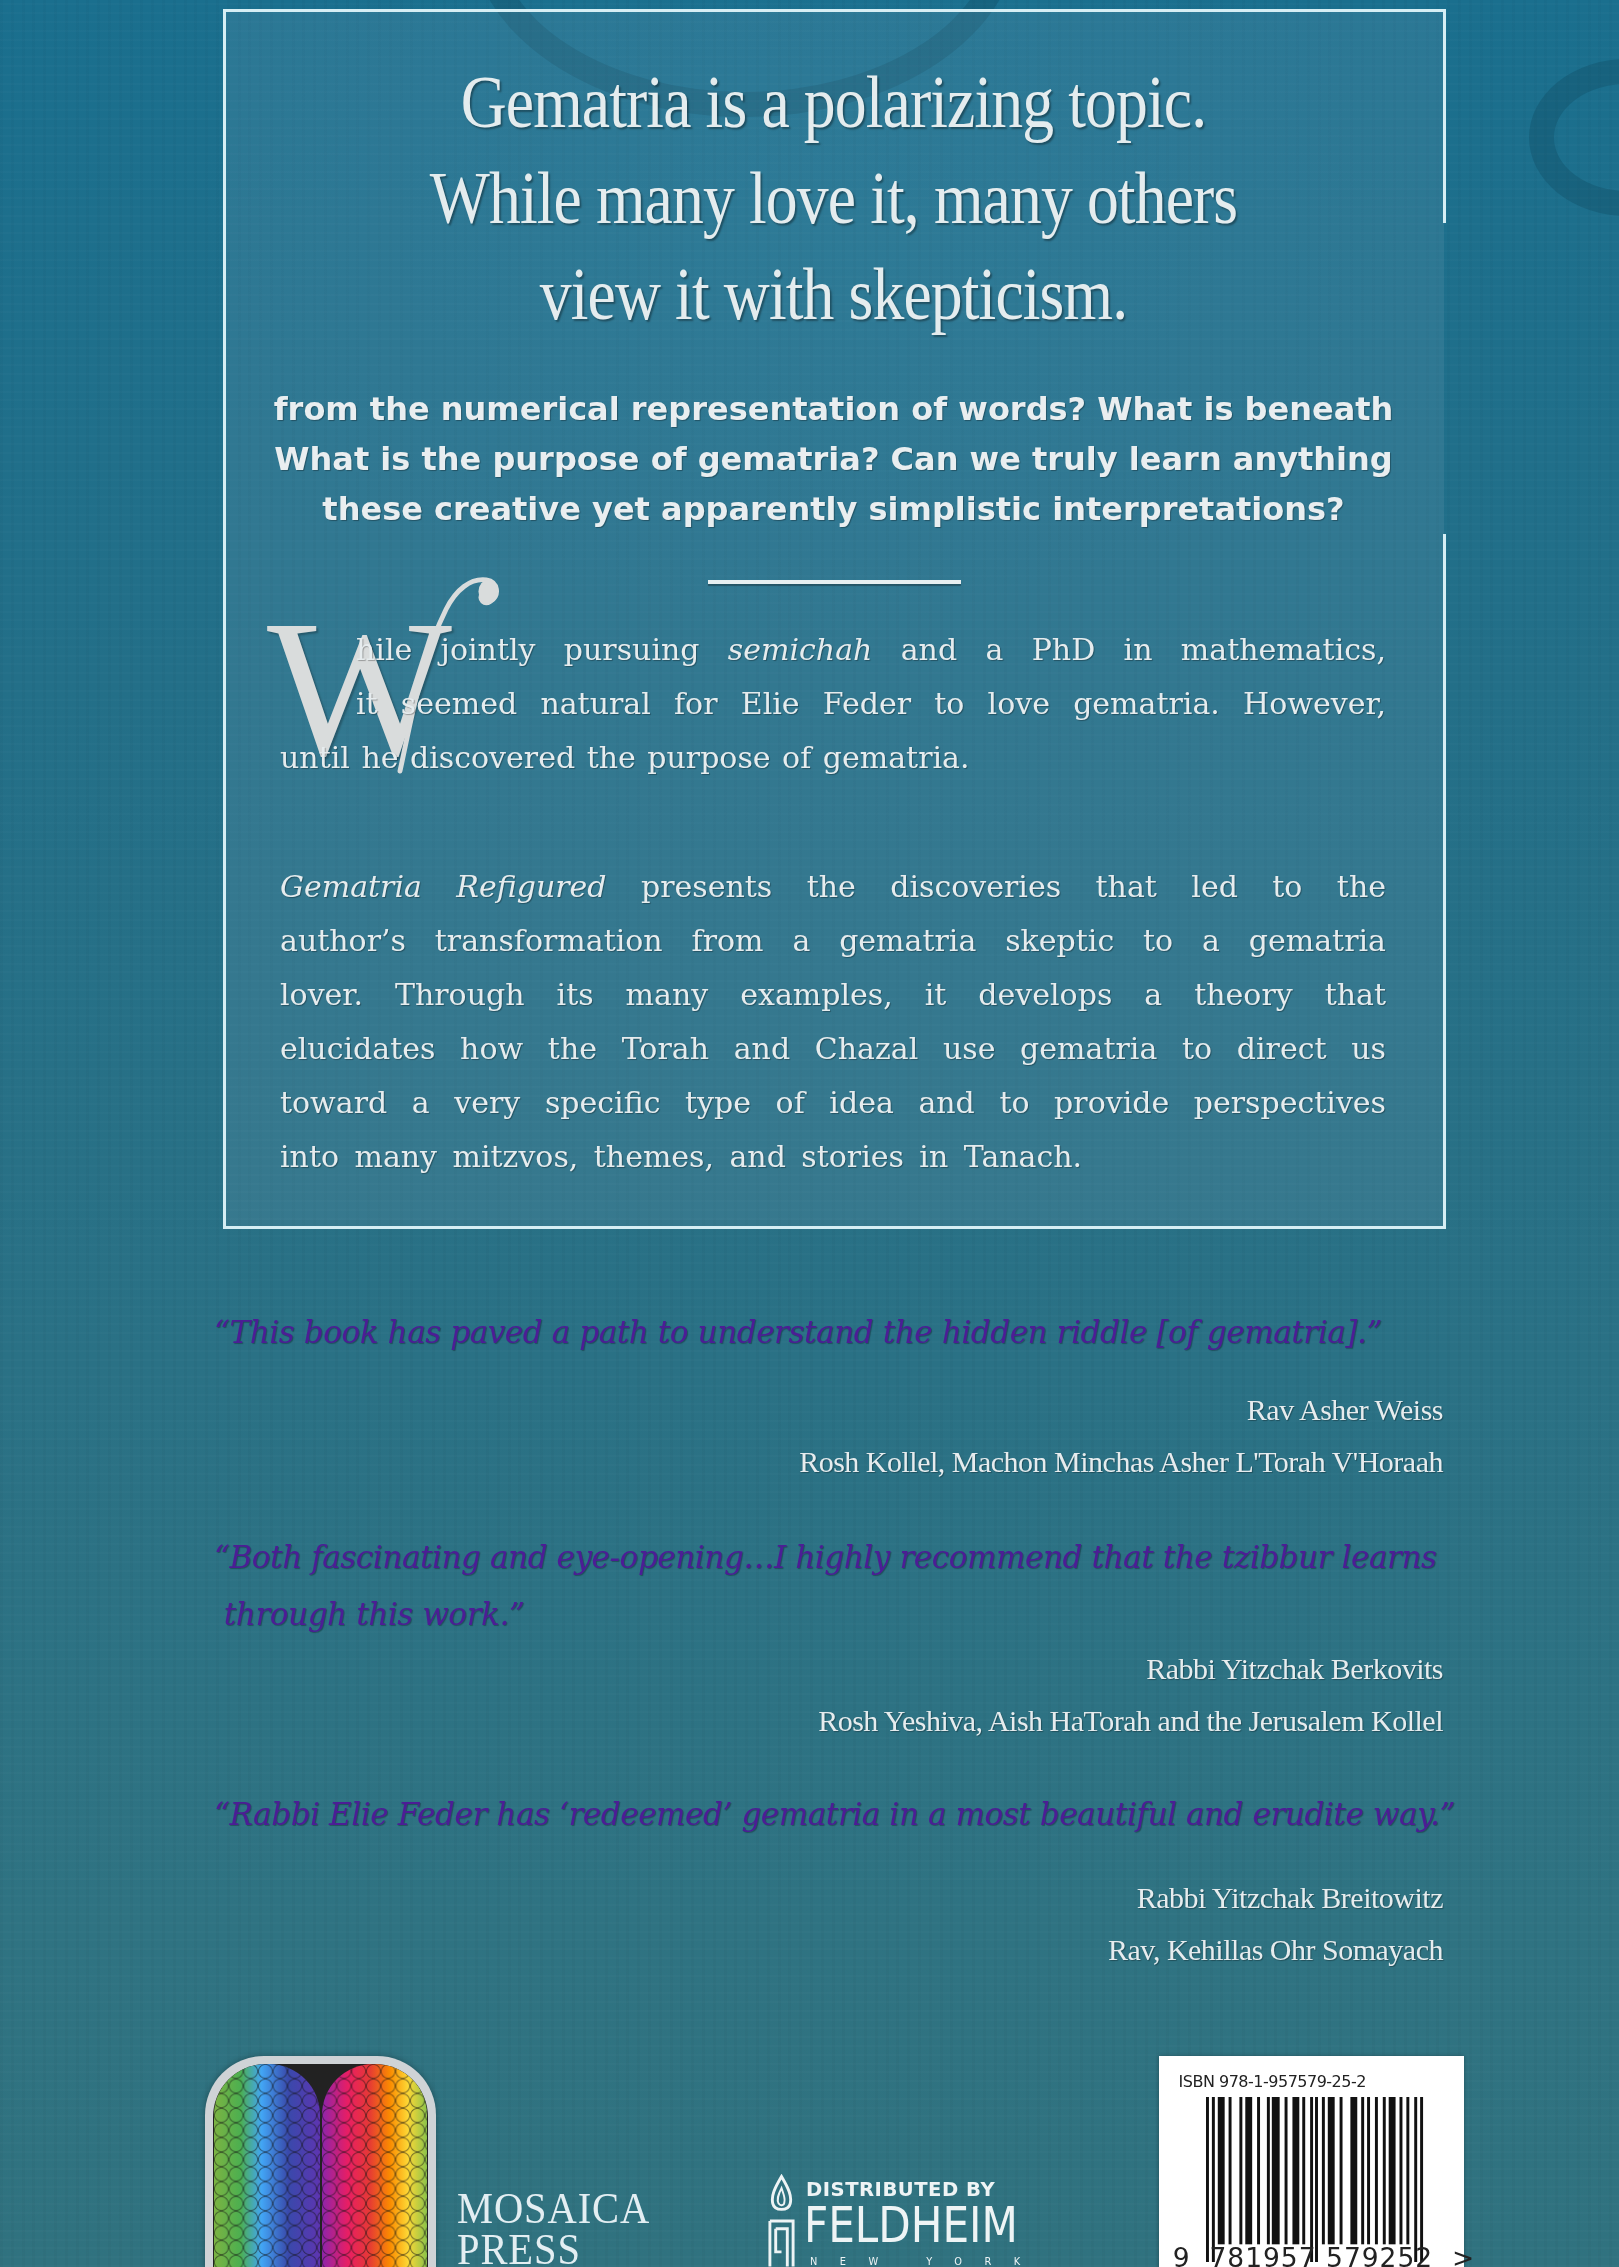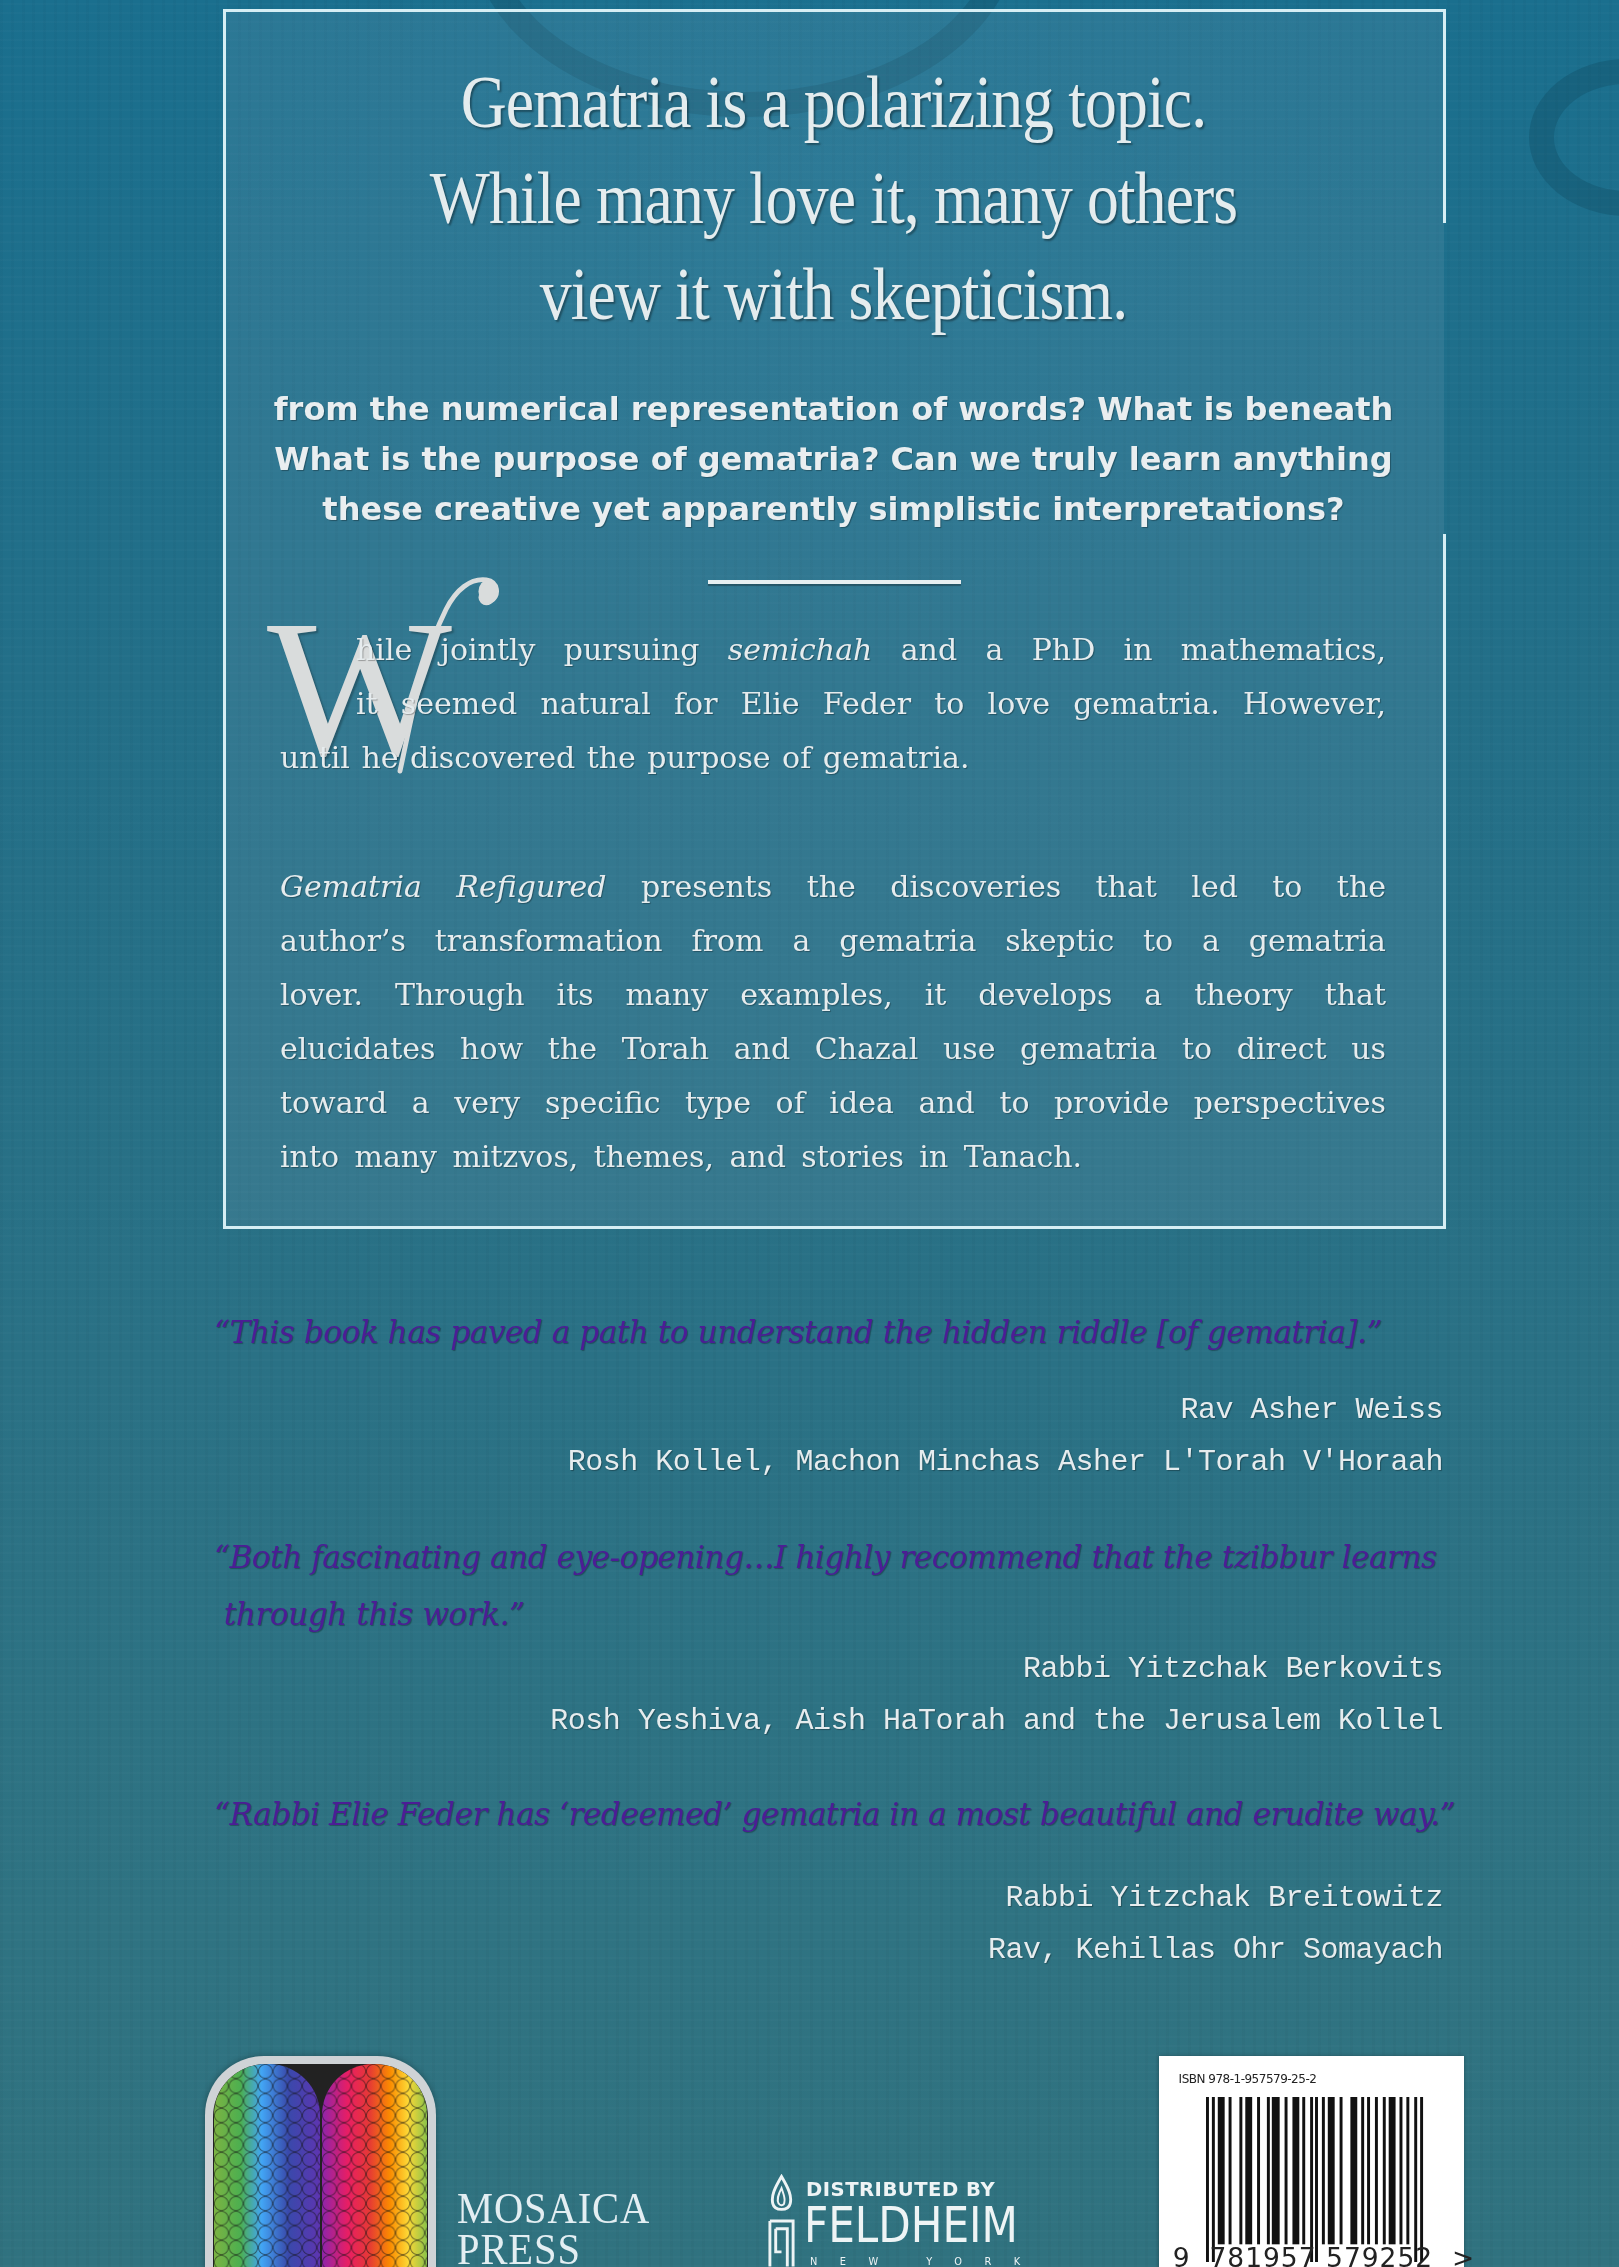--- a/index.html
+++ b/index.html
@@ -86,21 +86,21 @@
   .quote {
     position: absolute; left: 214px; width: 1245px;
     font-family: "DejaVu Serif", serif; font-style: italic;
     font-size: 31px; line-height: 57px;
     color: #4c1d95;
     text-shadow: 1px 1px 1px rgba(0,0,0,0.3);
     letter-spacing: -0.4px;
   }
   .attrib {
     position: absolute; right: 176px; text-align: right;
-    font-family: Liberation Mono, monospace;
+    font-family: Liberation Serif, serif;
     font-size: 30px; line-height: 52px;
     color: #e6ecee;
     text-shadow: 1px 1px 1px rgba(0,0,0,0.3);
     letter-spacing: -0.5px;
   }
 
   
   .mosaica-window {
     position: absolute; left: 205px; top: 2056px; width: 231px; height: 235px;
     border-radius: 59px 59px 0 0;
@@ -151,21 +151,21 @@
     font-family: "DejaVu Sans", sans-serif; font-size: 9.8px; letter-spacing: 22.5px;
   }
 
   .barcode-box {
     position: absolute; left: 1159px; top: 2056px; width: 305px; height: 225px;
     background: #ffffff;
     box-shadow: 0 0 3.9px rgba(0,0,0,0.3);
   }
   .isbn-text {
     position: absolute; left: 19.6px; top: 15.7px;
-    font-family: "DejaVu Sans", sans-serif; font-size: 12px; color: #222;
+    font-family: "DejaVu Sans", sans-serif; font-size: 16px; color: #222;
     letter-spacing: -0.5px; white-space: nowrap;
   }
   .barcode-bars { position: absolute; left: 47px; top: 41px; width: 221px; height: 165px; }
   .barcode-digits {
     position: absolute; left: 13.7px; top: 186px;
     font-family: "DejaVu Sans", sans-serif; font-size: 26.5px; color: #222;
     white-space: nowrap; letter-spacing: 1px;
   }
 </style>
 </head>

